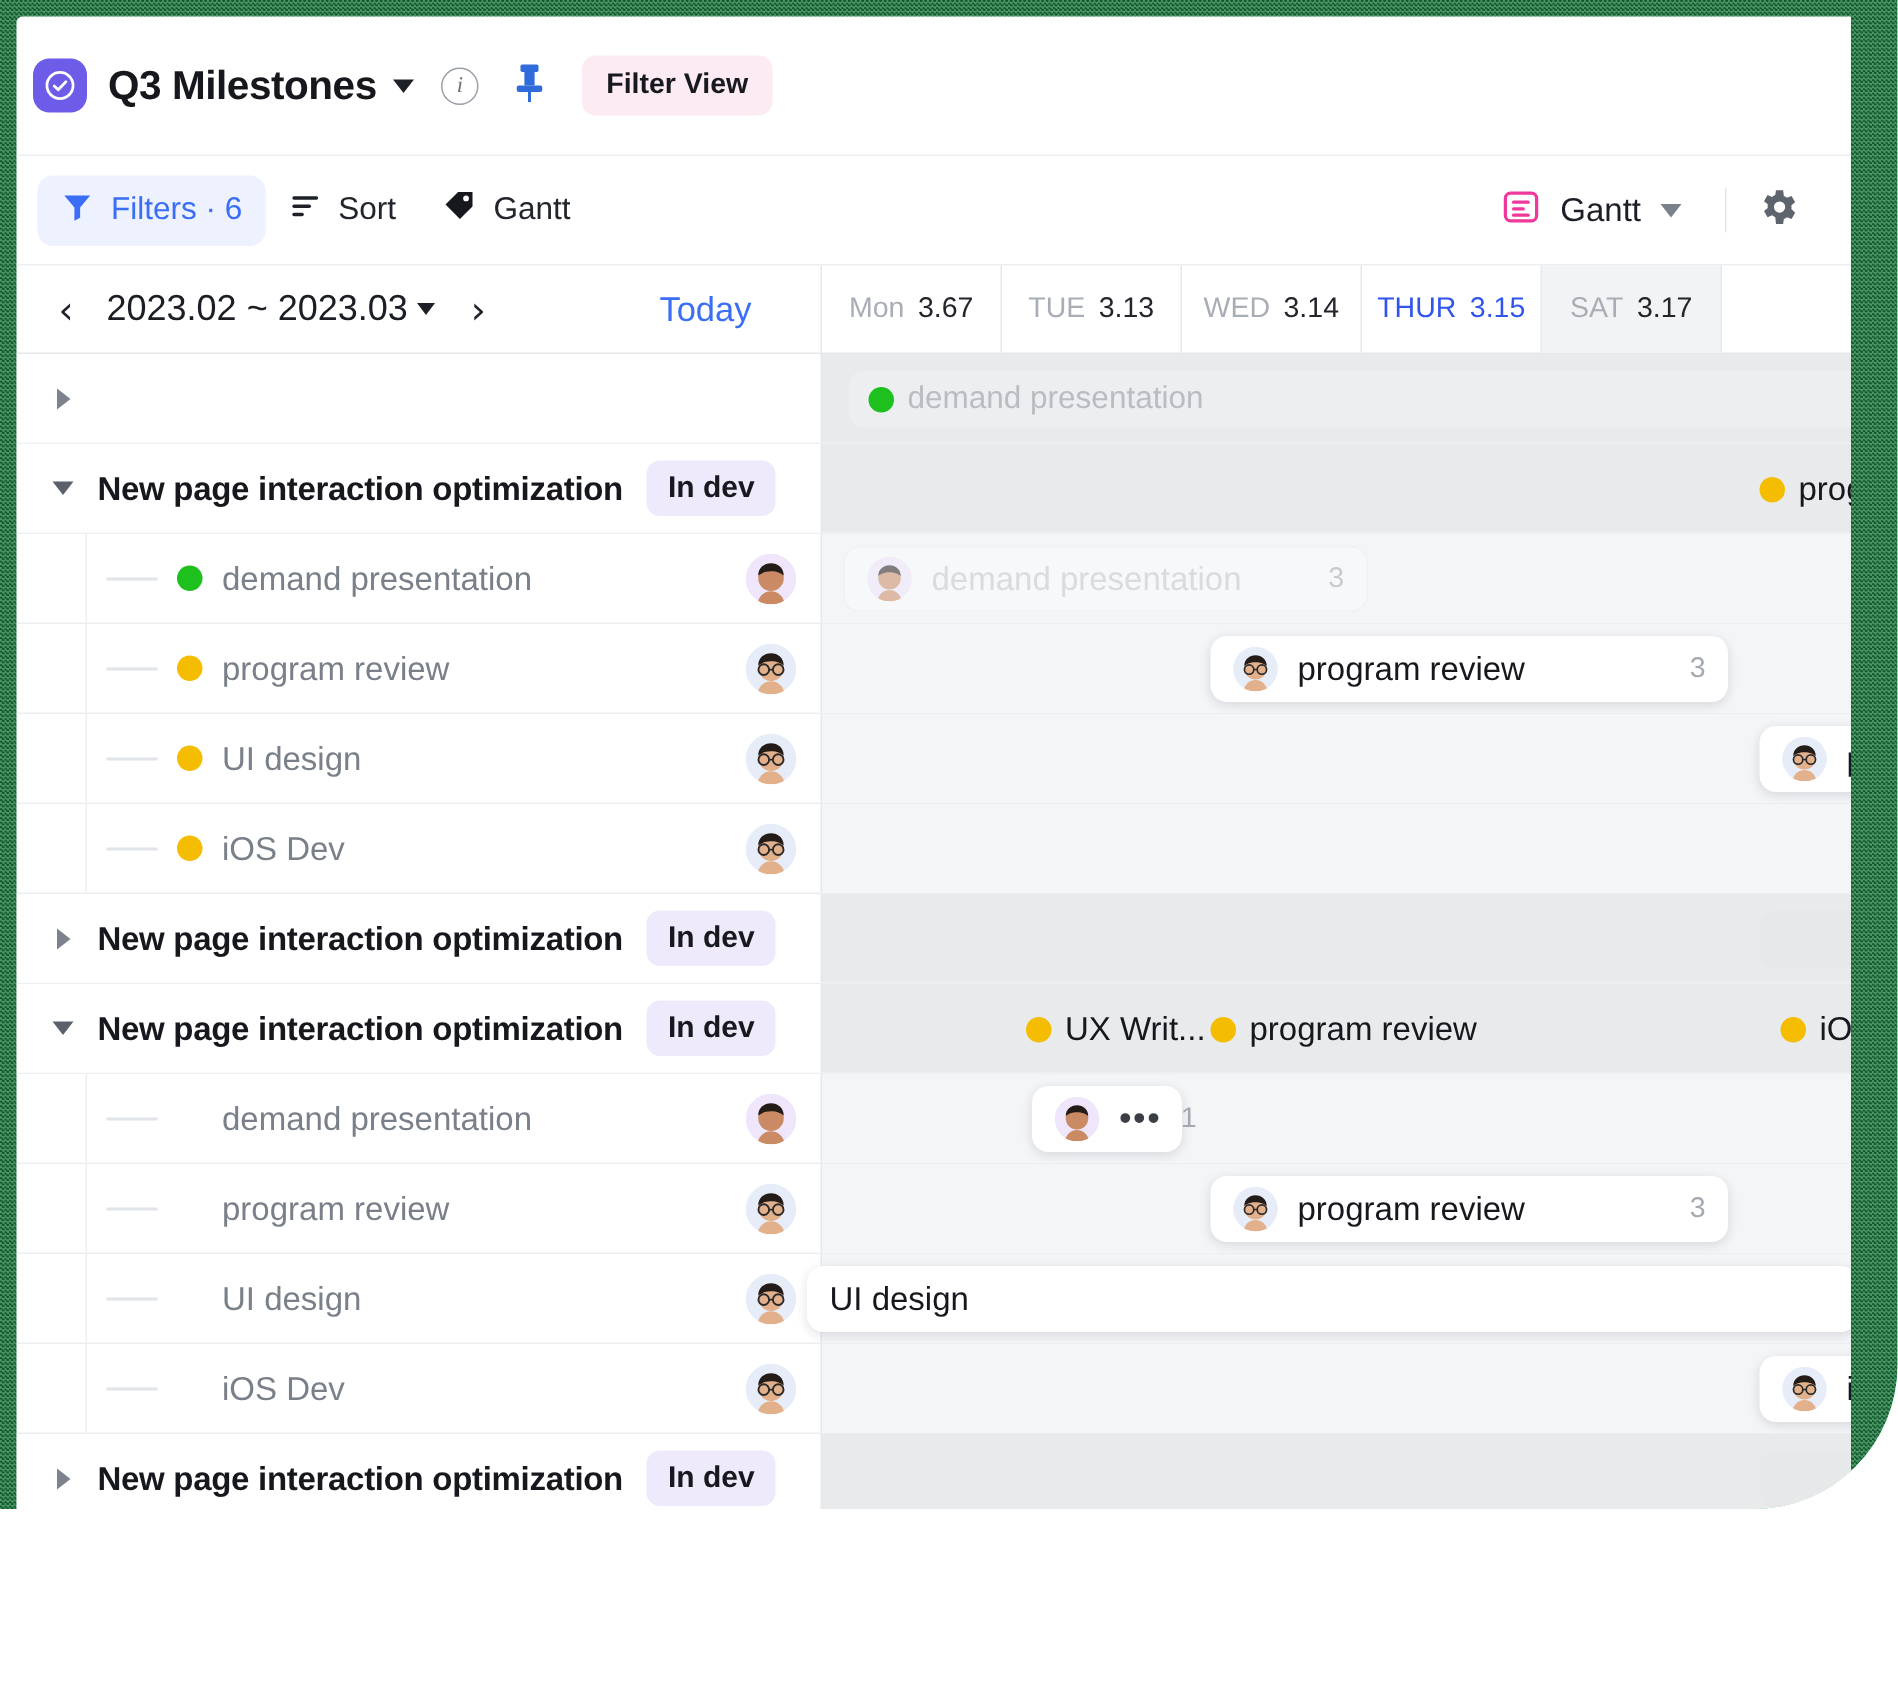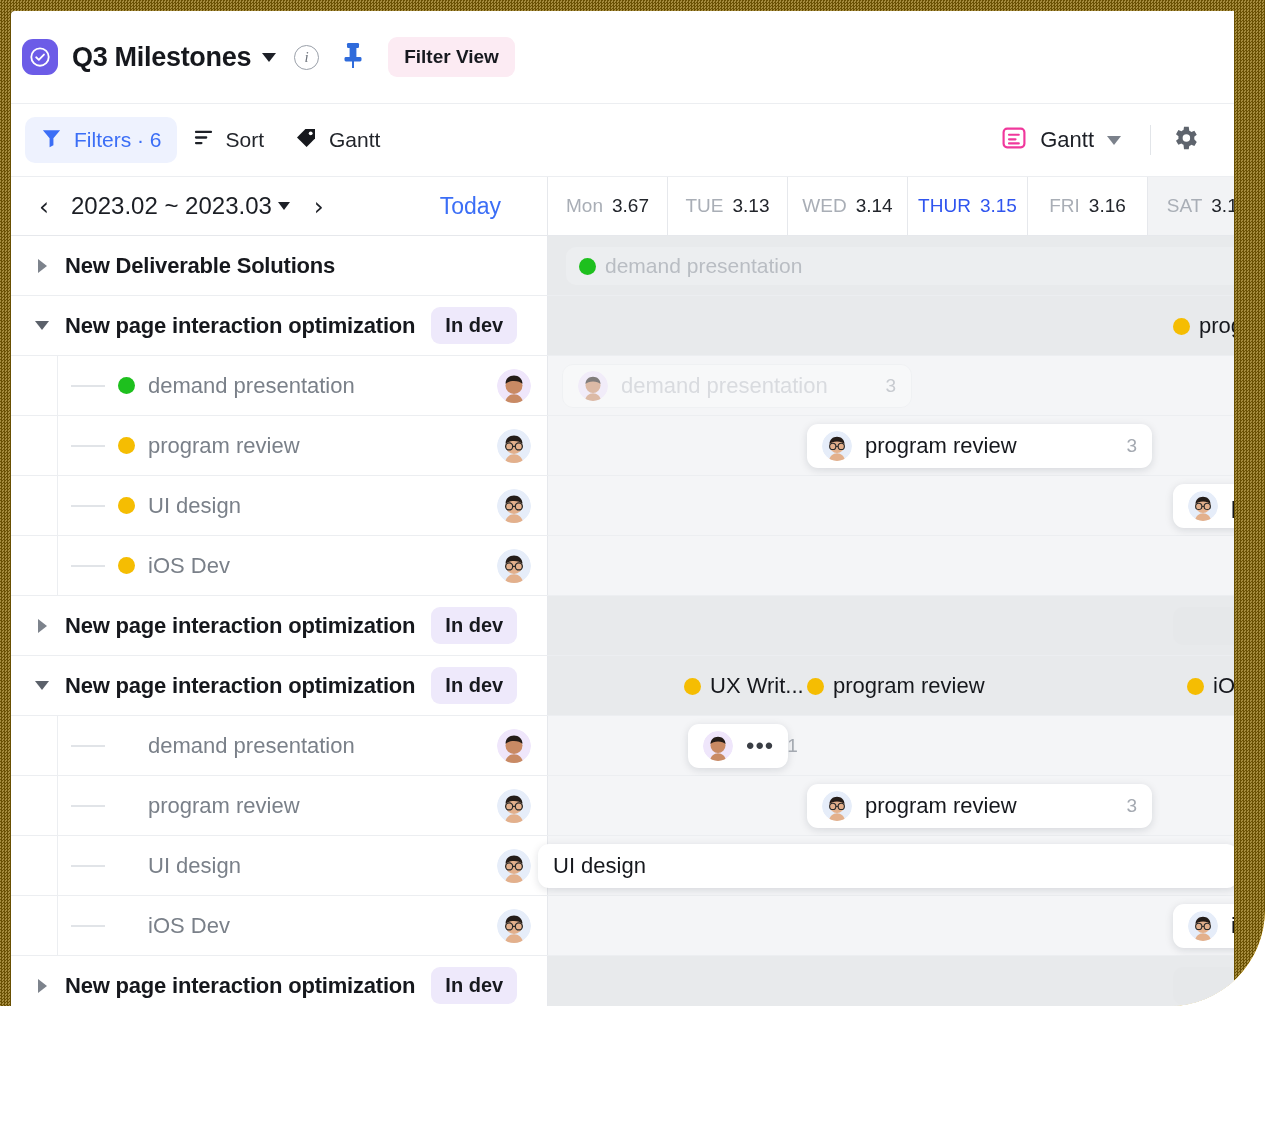--- a/index.html
+++ b/index.html
@@ -9,21 +9,21 @@
     font-family:"Liberation Sans", sans-serif;
     overflow:hidden;
     -webkit-font-smoothing:antialiased;
   }
 
   
   #device{
     position:absolute;left:0;top:0;width:1265px;height:1006px;
     box-sizing:border-box;
     border-radius:0 0 96px 0;
-    background:#eab308;
+    background:#22c55e;
     overflow:hidden;
   }
   #device-noise{
     position:absolute;inset:0;
     border-radius:0 0 96px 0;
     background:
       repeating-conic-gradient(#000 0% 25%, #6d6d6d 0% 50%) 0 0/3px 3px;
     opacity:.55;
     pointer-events:none;
   }
@@ -369,38 +369,33 @@
             <span class="day-num">3.13</span>
           </div>
           <div class="day-col">
             <span class="day-name">WED</span>
             <span class="day-num">3.14</span>
           </div>
           <div class="day-col today">
             <span class="day-name">THUR</span>
             <span class="day-num">3.15</span>
           </div>
-          <div class="day-col">
-            <span class="day-name">FRI</span>
-            <span class="day-num">3.16</span>
-          </div>
           <div class="day-col weekend">
             <span class="day-name">SAT</span>
             <span class="day-num">3.17</span>
           </div>
         </div>
     </div>
 
     <div class="body" id="body">
         <div class="row group">
           <div class="left-cell">
             <div class="twisty collapsed">
               <i></i>
             </div>
-            <div class="group-title">New Deliverable Solutions</div>
           </div>
           <div class="chart-cell">
             <div class="bar-ghost" style="left: 18px; width: 680px;">
               <span class="dot dot-green" style="margin-left:0"></span>
               <span class="bar-label">demand presentation</span>
             </div>
           </div>
         </div>
         <div class="row group">
           <div class="left-cell">

